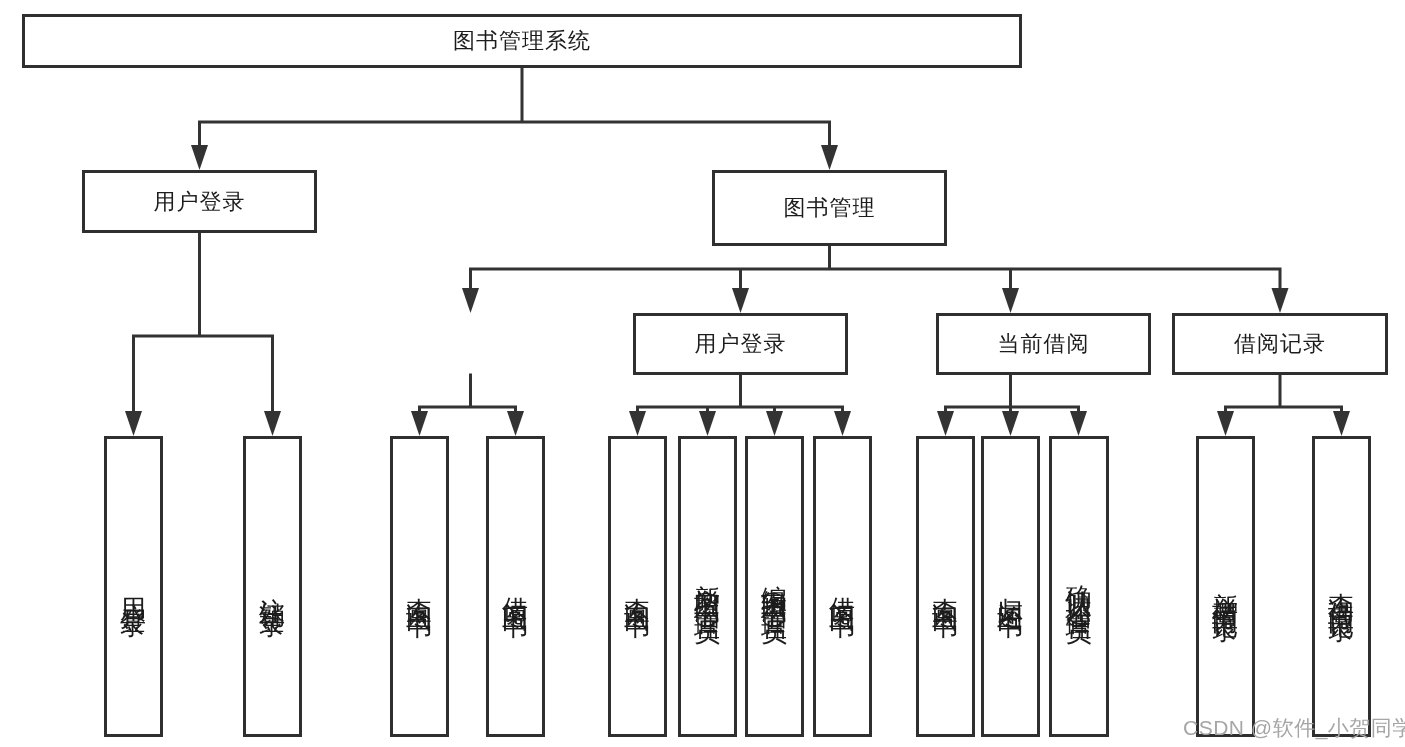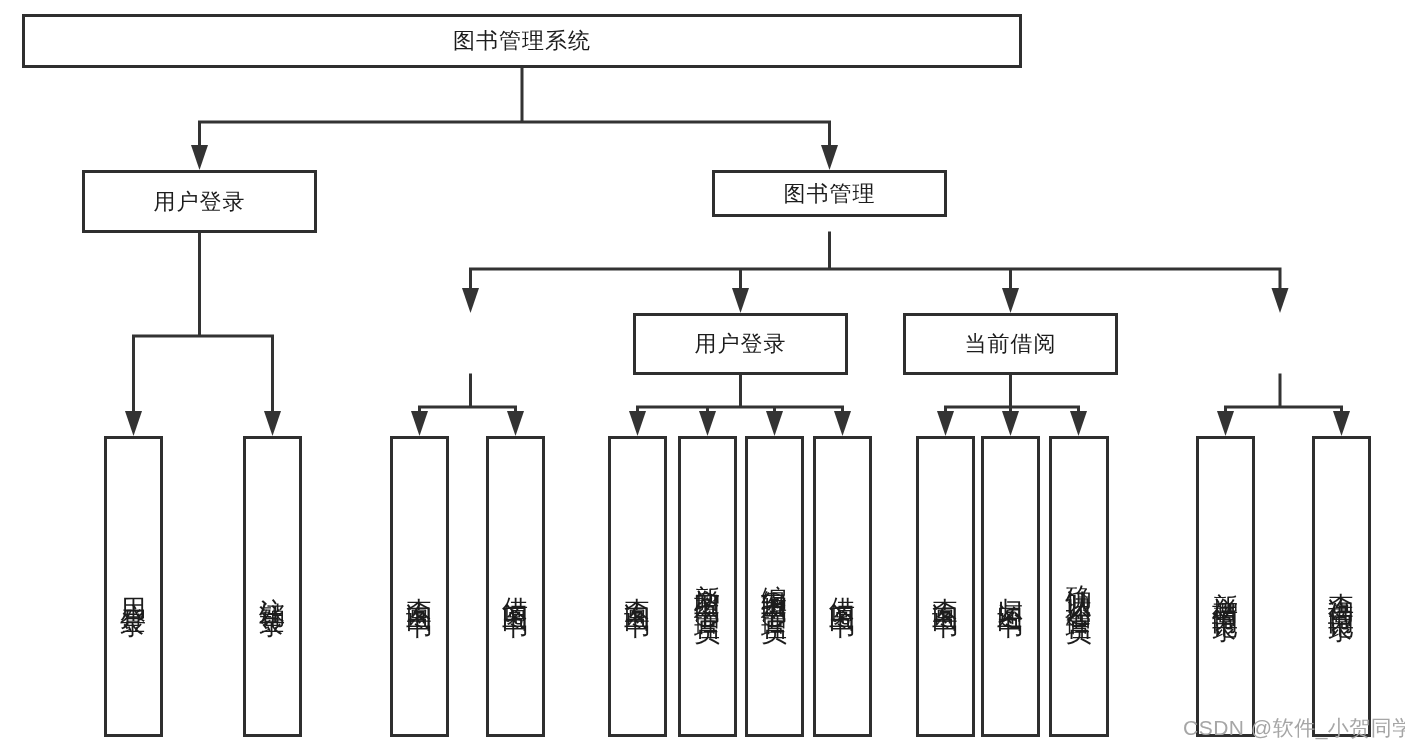--- a/index.html
+++ b/index.html
@@ -111,29 +111,32 @@
     <polygon points="1333,411 1350,411 1341.5,436"></polygon>
   </svg>
 
   <div class="box h" style="left:22px;top:14px;width:1000px;height:54px">
     <span>图书管理系统</span>
   </div>
 
   <div class="box h" style="left:82px;top:170px;width:235px;height:63px">
     <span>用户登录</span>
   </div>
-  <div class="box h" style="left:712px;top:170px;width:235px;height:47px">
+  <div class="box h" style="left:712px;top:170px;width:235px;height:76px">
     <span>图书管理</span>
   </div>
 
   <div class="box h" style="left:633px;top:313px;width:215px;height:62px">
     <span>用户登录</span>
   </div>
-  <div class="box h" style="left:903px;top:313px;width:215px;height:62px">
+  <div class="box h" style="left:936px;top:313px;width:215px;height:62px">
     <span>当前借阅</span>
+  </div>
+  <div class="box h" style="left:1172px;top:313px;width:216px;height:62px">
+    <span>借阅记录</span>
   </div>
 
   <div class="box v" style="left:104px;top:436px;width:59px;height:301px">
     <span>用户登录</span>
   </div>
   <div class="box v" style="left:243px;top:436px;width:59px;height:301px">
     <span>注销登录</span>
   </div>
 
   <div class="box v" style="left:390px;top:436px;width:59px;height:301px">

